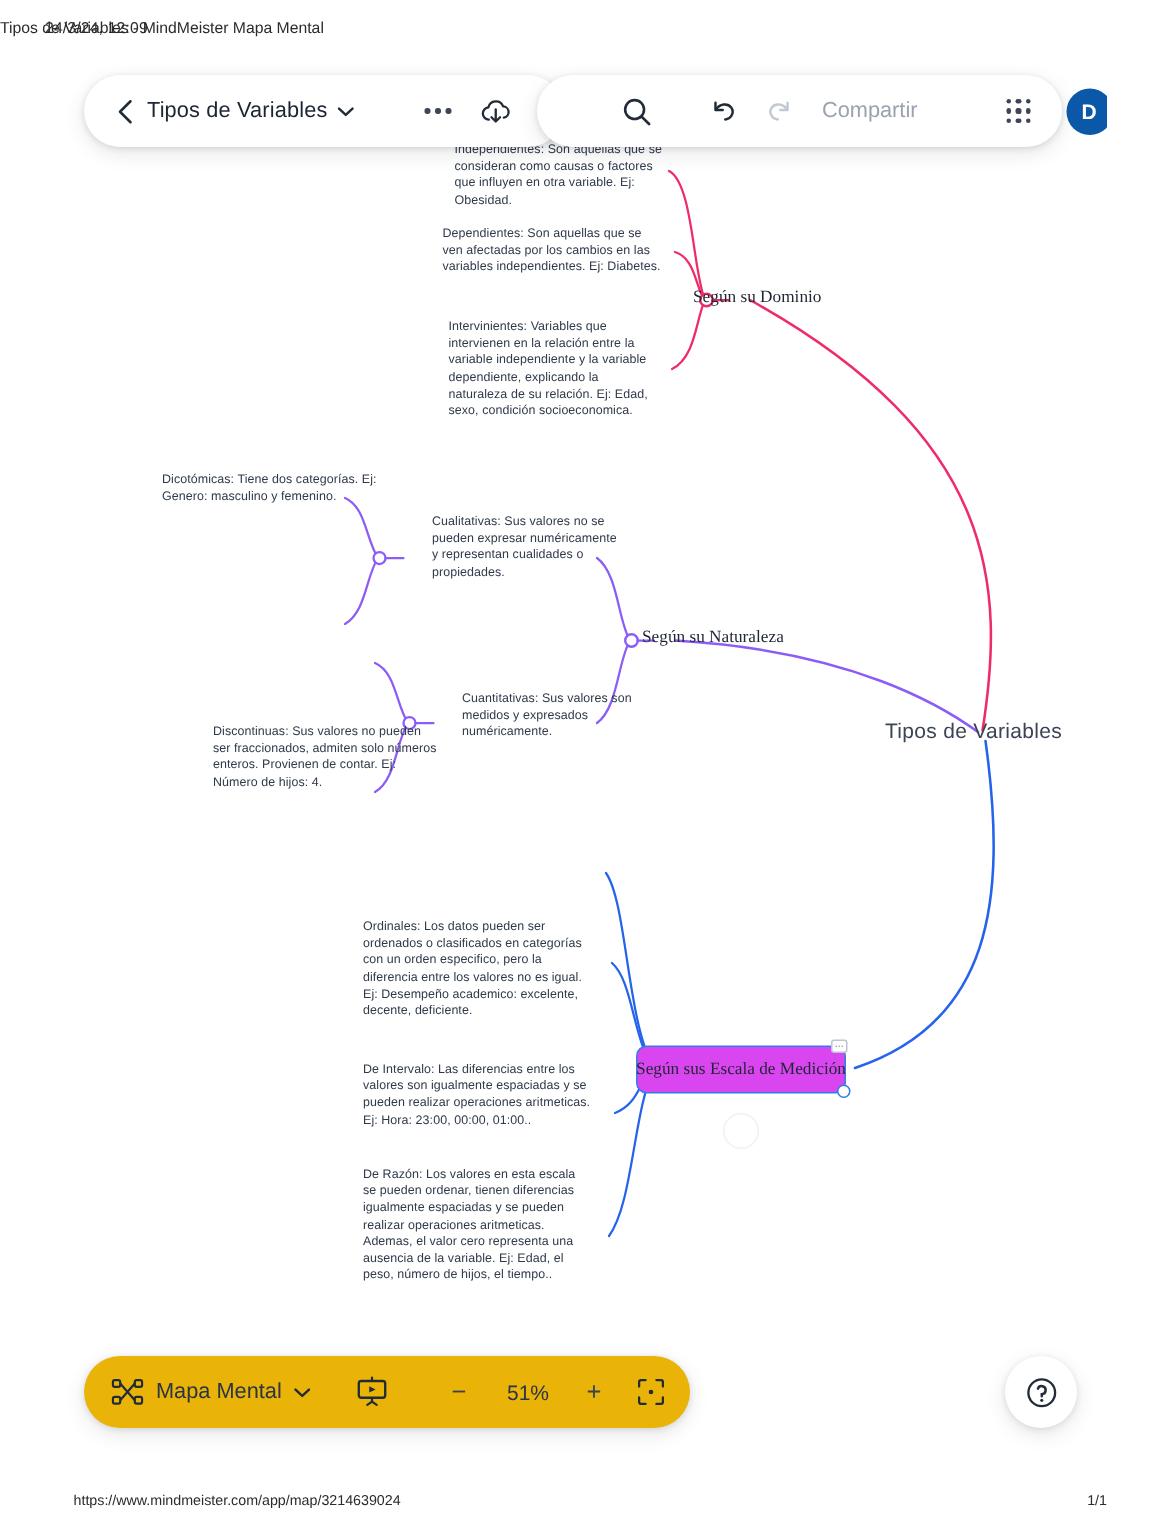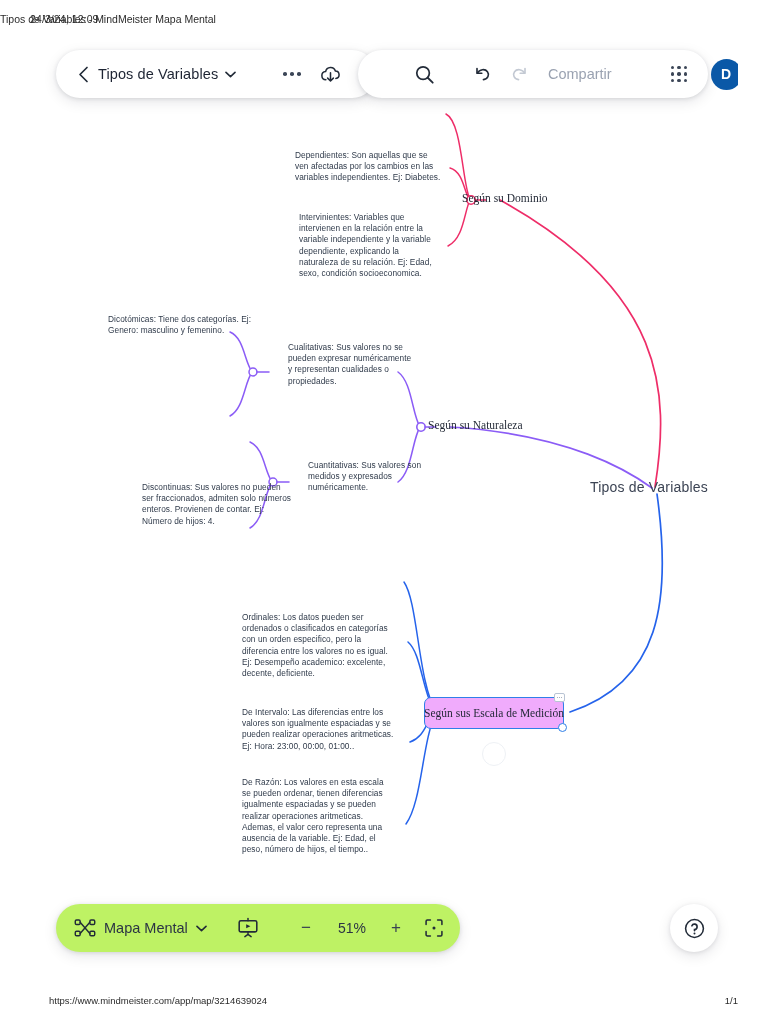--- a/index.html
+++ b/index.html
@@ -49,31 +49,31 @@
 
   
   .map{position:absolute;left:0;top:0;width:708px;height:930px;}
   svg.links{position:absolute;left:0;top:0;width:708px;height:930px;overflow:visible;}
 
   .node{position:absolute;color:#2f3a4a;}
   .leaf{font-size:8.3px;line-height:11.2px;letter-spacing:.05px;}
   .branch-label{font-family:"Liberation Serif", serif;font-size:11.5px;color:#1f2633;white-space:nowrap;}
   .root-label{font-size:14px;color:#3c4454;white-space:nowrap;letter-spacing:.2px;}
 
-  .sel-box{position:absolute;border:1.6px solid #2f7fe8;border-radius:7px;background:#f0abfc;
+  .sel-box{position:absolute;border:1.6px solid #2f7fe8;border-radius:7px;background:#d946ef;
            display:flex;align-items:center;justify-content:center;}
   .sel-box .branch-label{font-size:11.5px;}
   .handle-c{position:absolute;width:7px;height:7px;border-radius:50%;background:#fff;border:1.5px solid #2f7fe8;}
   .handle-sq{position:absolute;width:9px;height:7px;border-radius:2px;background:#fff;border:1px solid #b9c4d4;
              display:flex;align-items:center;justify-content:center;gap:1px;}
   .handle-sq i{width:1.2px;height:1.2px;background:#8d99aa;border-radius:50%;display:block;}
   .ghost-circle{position:absolute;width:22px;height:22px;border-radius:50%;border:1.2px solid #eef1f5;}
 
   
-  .bottombar{position:absolute;left:26px;top:862px;width:404px;height:48px;background:#bef264;border-radius:24px;
+  .bottombar{position:absolute;left:26px;top:862px;width:404px;height:48px;background:#eab308;border-radius:24px;
              box-shadow:0 1px 4px rgba(16,24,40,.12),0 4px 14px rgba(16,24,40,.10);}
   .bb-item{position:absolute;top:0;height:48px;display:flex;align-items:center;}
   .bb-mode{left:18px;gap:8px;}
   .bb-mode-label{font-size:14.5px;color:#2b3444;}
   .bb-present{left:170px;width:44px;justify-content:center;}
   .bb-minus{left:235px;width:30px;justify-content:center;font-size:17px;color:#394252;}
   .bb-zoom{left:268px;width:56px;justify-content:center;font-size:14px;color:#2b3444;}
   .bb-plus{left:325px;width:30px;justify-content:center;font-size:17px;color:#394252;}
   .bb-fit{left:360px;width:36px;justify-content:center;}
   .helpbtn{position:absolute;left:640px;top:862px;width:48px;height:48px;border-radius:50%;background:#fff;
@@ -127,20 +127,21 @@
         <circle cx="407" cy="670" r="4.2" fill="#ffffff" stroke="#2563eb" stroke-width="1.6"></circle>
         <path d="M411,670 L422,670" stroke="#2563eb"></path>
       </g>
     </svg>
 
     <div class="map">
 
       <div class="node root-label" style="left:560px;top:437px;">Tipos de Variables</div>
 
       <div class="node branch-label" style="left:432px;top:150px;">Según su Dominio</div>
+      <div class="node leaf" style="left:273px;top:52px;width:142px;">Independientes: Son aquellas que se consideran como causas o factores que influyen en otra variable. Ej: Obesidad.</div>
       <div class="node leaf" style="left:265px;top:108px;width:148px;">Dependientes: Son aquellas que se ven afectadas por los cambios en las variables independientes. Ej: Diabetes.</div>
       <div class="node leaf" style="left:269px;top:170px;width:140px;">Intervinientes: Variables que intervienen en la relación entre la variable independiente y la variable dependiente, explicando la naturaleza de su relación. Ej: Edad, sexo, condición socioeconomica.</div>
 
       <div class="node branch-label" style="left:398px;top:377px;">Según su Naturaleza</div>
       <div class="node leaf" style="left:258px;top:300px;width:126px;">Cualitativas: Sus valores no se pueden expresar numéricamente y representan cualidades o propiedades.</div>
       <div class="node leaf" style="left:278px;top:418px;width:120px;">Cuantitativas: Sus valores son medidos y expresados numéricamente.</div>
       <div class="node leaf" style="left:78px;top:272px;width:152px;">Dicotómicas: Tiene dos categorías. Ej: Genero: masculino y femenino.</div>
       <div class="node leaf" style="left:112px;top:440px;width:150px;">Discontinuas: Sus valores no pueden ser fraccionados, admiten solo números enteros. Provienen de contar. Ej: Número de hijos: 4.</div>
 
       <div class="sel-box" style="left:394px;top:655px;width:138px;height:30px;">

